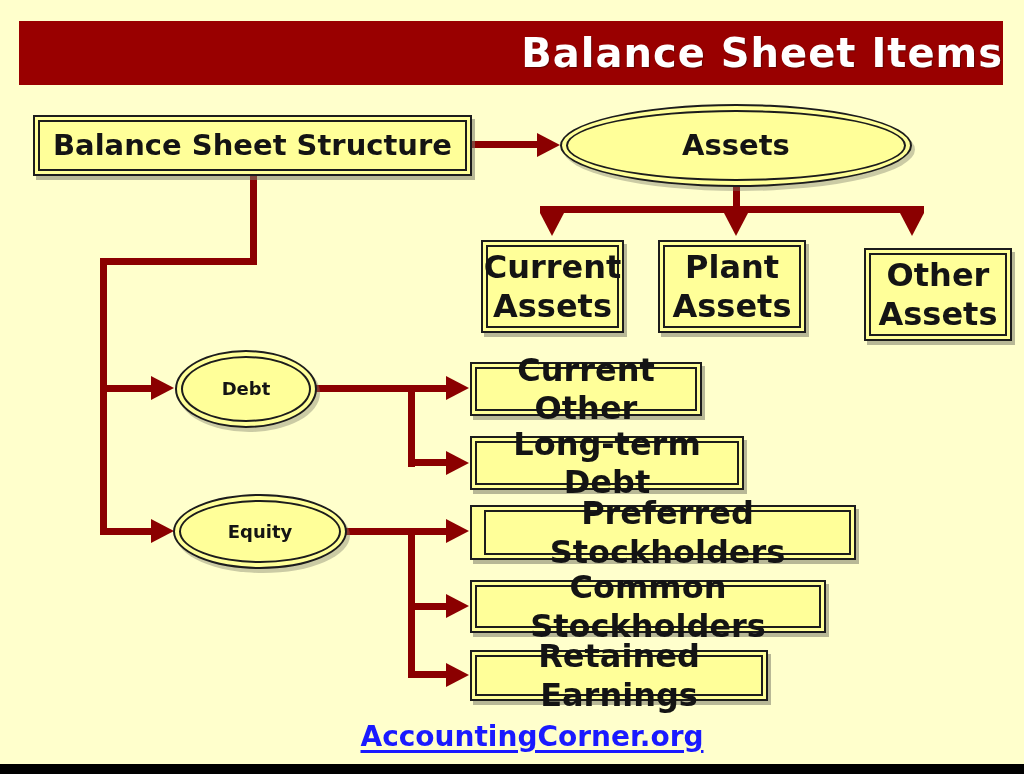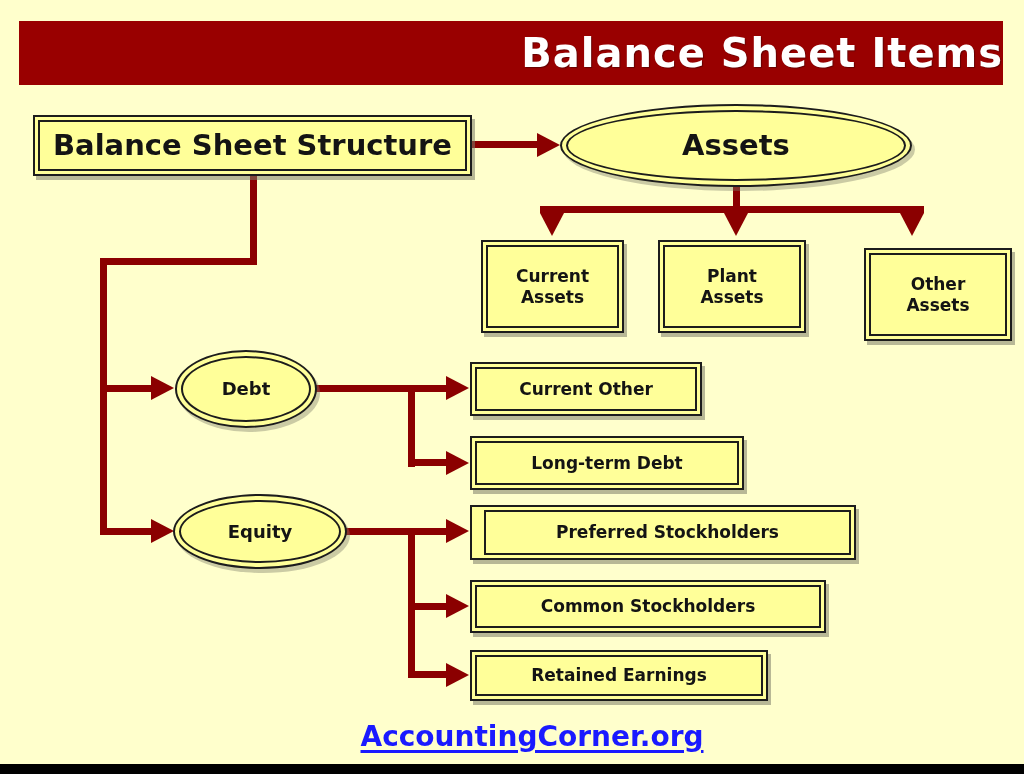--- a/index.html
+++ b/index.html
@@ -52,21 +52,21 @@
     box-shadow:3px 4px 0 rgba(125,125,105,.4);
   }
   .dellipse .inner{
     width:100%;height:100%;border:2px solid var(--bd);border-radius:50%;
     display:flex;align-items:center;justify-content:center;text-align:center;
   }
 
   .lbl{font-weight:bold;color:#141414;line-height:1.2;}
   .fs29{font-size:29px;}
   .fs28{font-size:18px;}
-  .fs25{font-size:17px;}
+  .fs25{font-size:32px;}
 
   
   .footer{position:absolute;left:40px;right:0;top:720px;text-align:center;}
   .footer a{
     color:var(--link);font-size:28px;font-weight:bold;
     text-decoration:underline;text-decoration-thickness:3px;text-underline-offset:4px;
     cursor:pointer;
   }
   .bottombar{position:absolute;left:0;top:764px;width:1024px;height:10px;background:#000;}
 </style>

